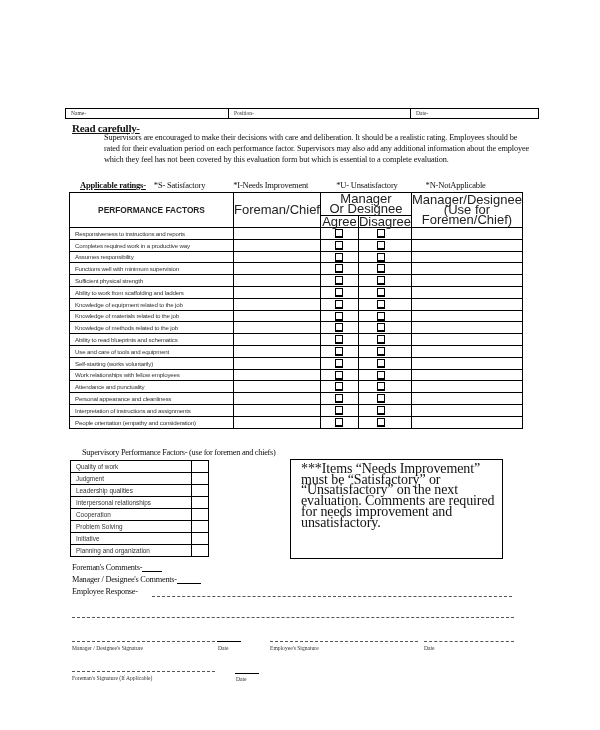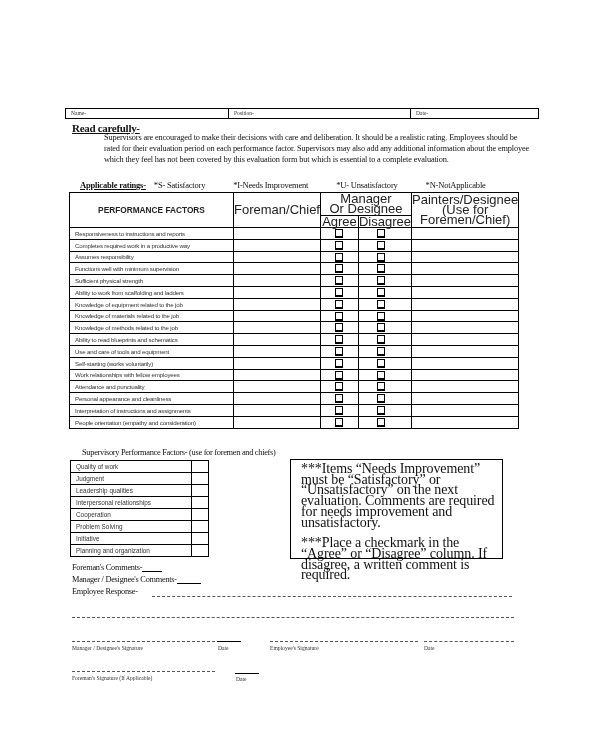--- a/index.html
+++ b/index.html
@@ -68,21 +68,21 @@
 <table class="perf">
   <thead>
     <tr style="height:23px">
       <th rowspan="2" class="pf">PERFORMANCE FACTORS</th>
       <th rowspan="2" style="width:69px">Foreman/Chief</th>
       <th colspan="2">
         <div>Manager</div>
         <div>Or Designee</div>
       </th>
       <th rowspan="2" style="width:99px">
-        <div>Painters/Designee</div>
+        <div>Manager/Designee</div>
         <div>(Use for</div>
         <div>Foremen/Chief)</div>
       </th>
     </tr>
     <tr style="height:12px">
       <th style="width:37px">Agree</th>
       <th style="width:48px">Disagree</th>
     </tr>
   </thead>
   <tbody>
@@ -310,21 +310,20 @@
       </tr>
   <tr>
         <td class="sf">Planning and organization</td>
         <td class="sv"></td>
       </tr>
 </tbody>
   </table>
 
 <div class="abs notes">
   <p>***Items “Needs Improvement” must be “Satisfactory” or “Unsatisfactory” on the next evaluation. Comments are required for needs improvement and unsatisfactory.</p>
-  <p>***Place a checkmark in the “Agree” or “Disagree” column. If disagree, a written comment is required.</p>
 </div>
 
 <div class="abs line-text" style="top:563px">
   <span>Foreman's Comments-</span><span class="uline" style="width:20px"></span>
 </div>
 <div class="abs line-text" style="top:575px">
   <span>Manager / Designee's Comments-</span><span class="uline" style="width:24px"></span>
 </div>
 <div class="abs line-text" style="top:587px">
   <span>Employee Response-</span>

